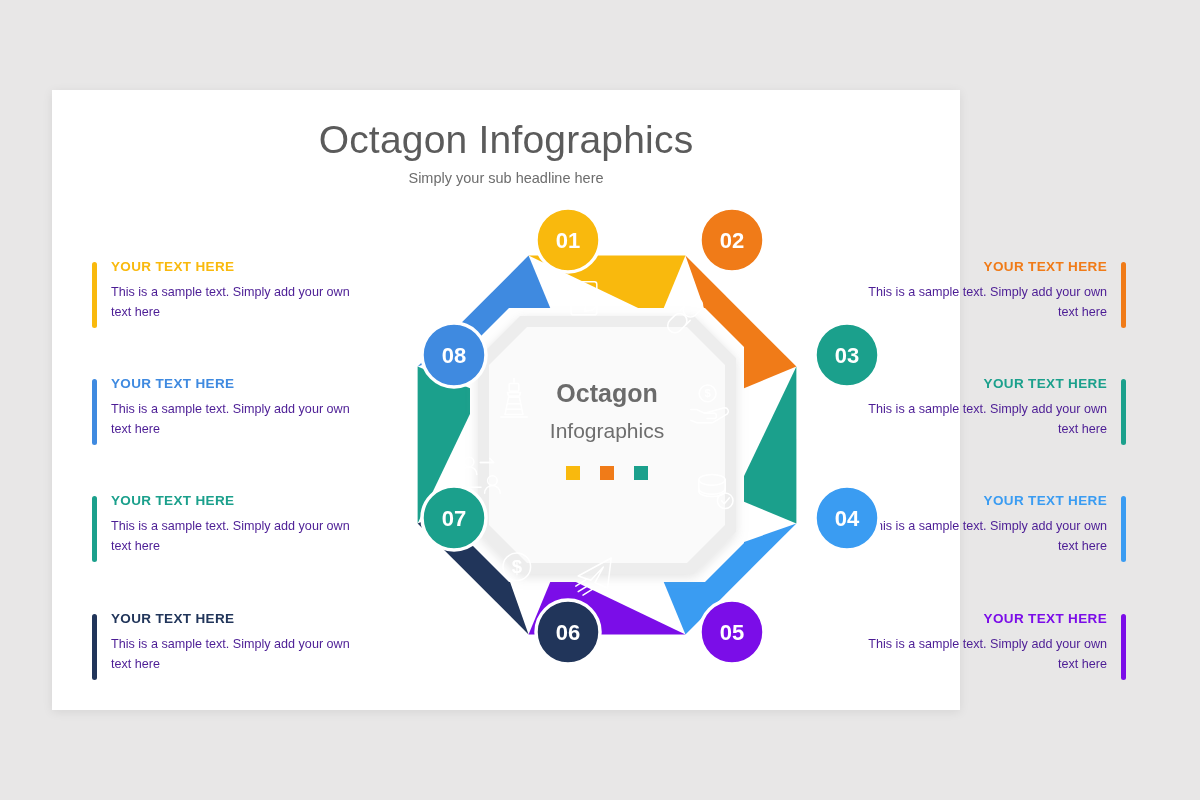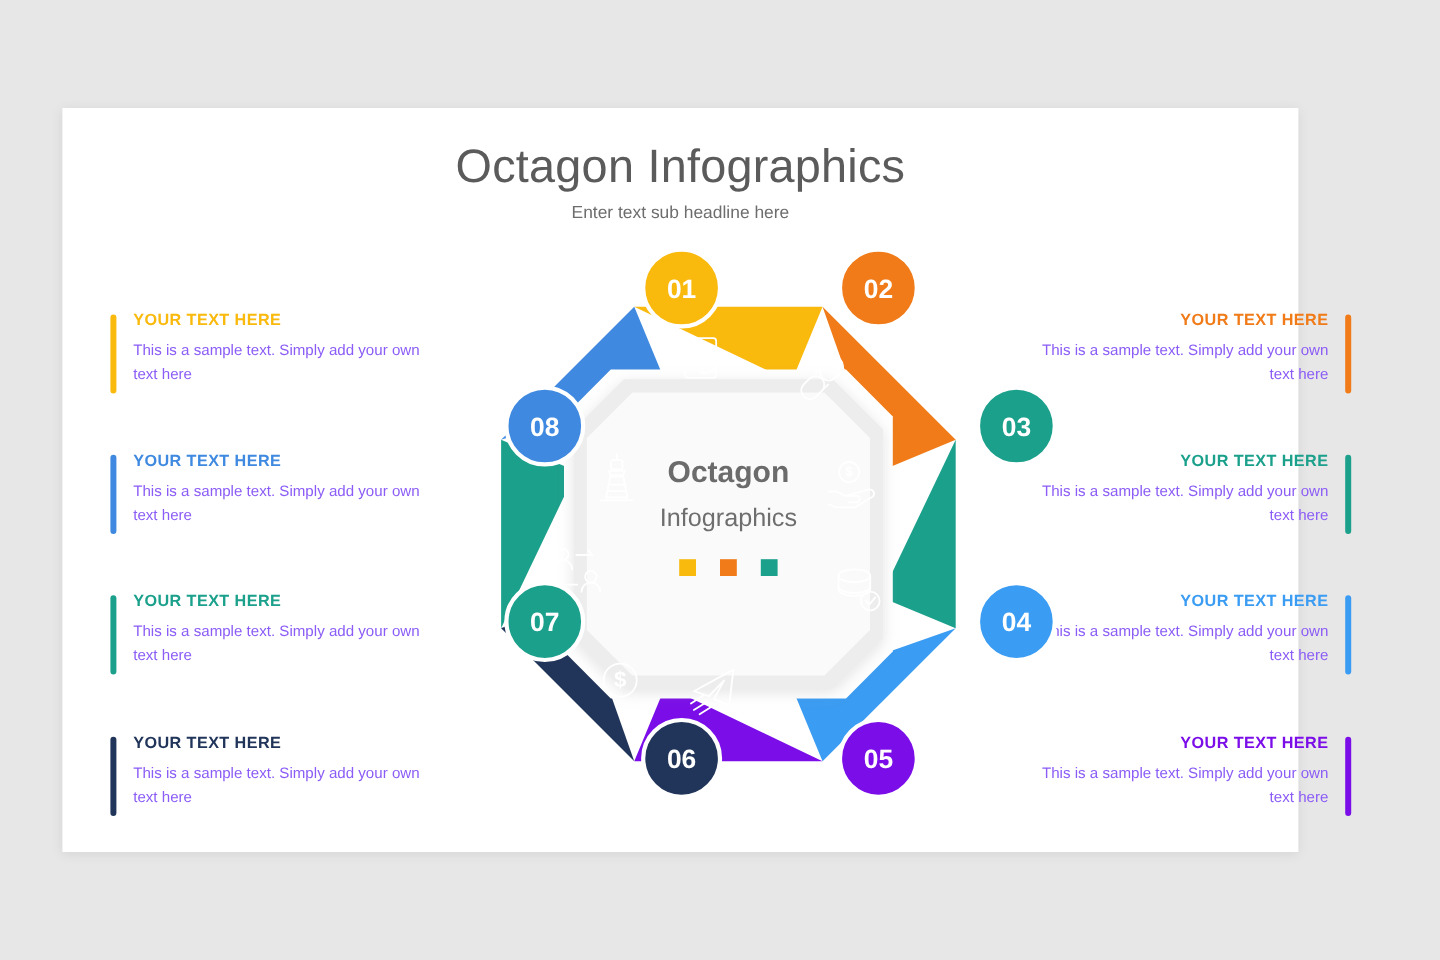--- a/index.html
+++ b/index.html
@@ -3,38 +3,38 @@
 <meta charset="utf-8">
 <style>
   html,body{margin:0;padding:0;}
   body{
     width:1200px;height:800px;
     background:#e8e7e7;
     font-family:"Liberation Sans","DejaVu Sans",sans-serif;
     overflow:hidden;
   }
   #slide{
-    position:absolute;left:52px;top:90px;width:1030px;height:620px;
+    position:absolute;left:52px;top:90px;width:908px;height:620px;
     background:#ffffff;
     box-shadow:0 2px 10px rgba(0,0,0,.08);
   }
   
   #title{
     position:absolute;left:0;top:28px;width:100%;text-align:center;
     font-size:39px;font-weight:400;color:#5b5b5b;letter-spacing:.2px;
   }
   #subtitle{
     position:absolute;left:0;top:80px;width:100%;text-align:center;
     font-size:14.5px;color:#6d6d6d;font-weight:400;
   }
   
   .txtblk{position:absolute;width:245px;margin-top:24px;}
   .txtblk .bar{position:absolute;top:2px;width:5px;height:66px;border-radius:2.5px;}
   .txtblk .head{font-size:13.5px;font-weight:700;letter-spacing:.35px;margin:0 0 7px 0;line-height:1.1;}
-  .txtblk .body{font-size:12.6px;color:#8b5cf6;line-height:1.62;margin:0;font-weight:400;}
+  .txtblk .body{font-size:12.6px;color:#4c1d95;line-height:1.62;margin:0;font-weight:400;}
   .left  {text-align:left;padding-left:19px;}
   .left .bar{left:0;}
   .right {text-align:right;padding-right:19px;}
   .right .bar{right:0;}
 
   #L1{left:40px;top:146px;} #L2{left:40px;top:263px;}
   #L3{left:40px;top:380px;} #L4{left:40px;top:498px;}
   #R1{left:810px;top:146px;} #R2{left:810px;top:263px;}
   #R3{left:810px;top:380px;} #R4{left:810px;top:498px;}
 
@@ -48,21 +48,21 @@
   .ctr-t2{font-size:21px;font-weight:400;fill:#6e6e6e;
           font-family:"Liberation Sans","DejaVu Sans",sans-serif;}
   .ico{fill:none;stroke:#ffffff;stroke-width:5;stroke-linecap:round;stroke-linejoin:round;}
 </style>
 </head>
 <body>
 
 <div id="slide">
 
   <div id="title">Octagon Infographics</div>
-  <div id="subtitle">Enter text sub headline here</div>
+  <div id="subtitle">Simply your sub headline here</div>
 
   <div class="txtblk left" id="L1">
     <div class="bar" style="background: rgb(249, 185, 13);"></div>
     <p class="head" style="color: rgb(249, 185, 13);">YOUR TEXT HERE</p>
     <p class="body">This is a sample text. Simply add your own text here</p>
   </div>
   <div class="txtblk left" id="L2">
     <div class="bar" style="background: rgb(63, 138, 224);"></div>
     <p class="head" style="color: rgb(63, 138, 224);">YOUR TEXT HERE</p>
     <p class="body">This is a sample text. Simply add your own text here</p>

